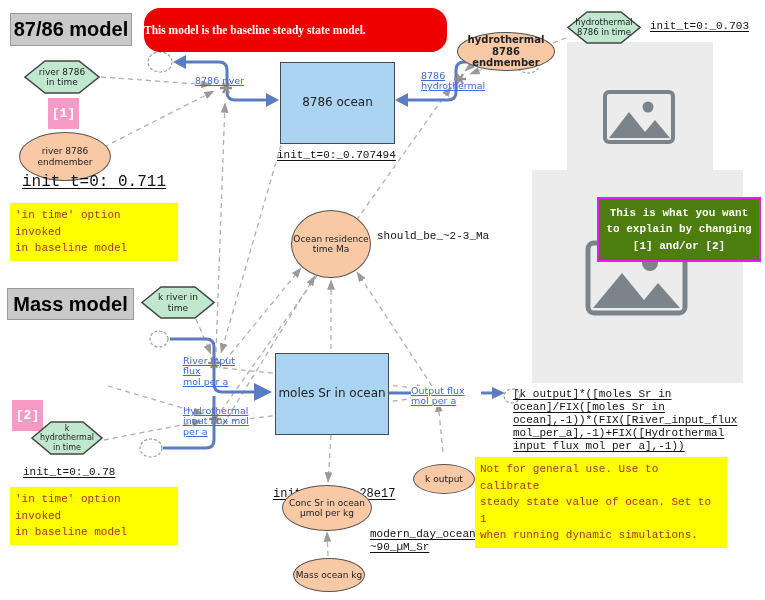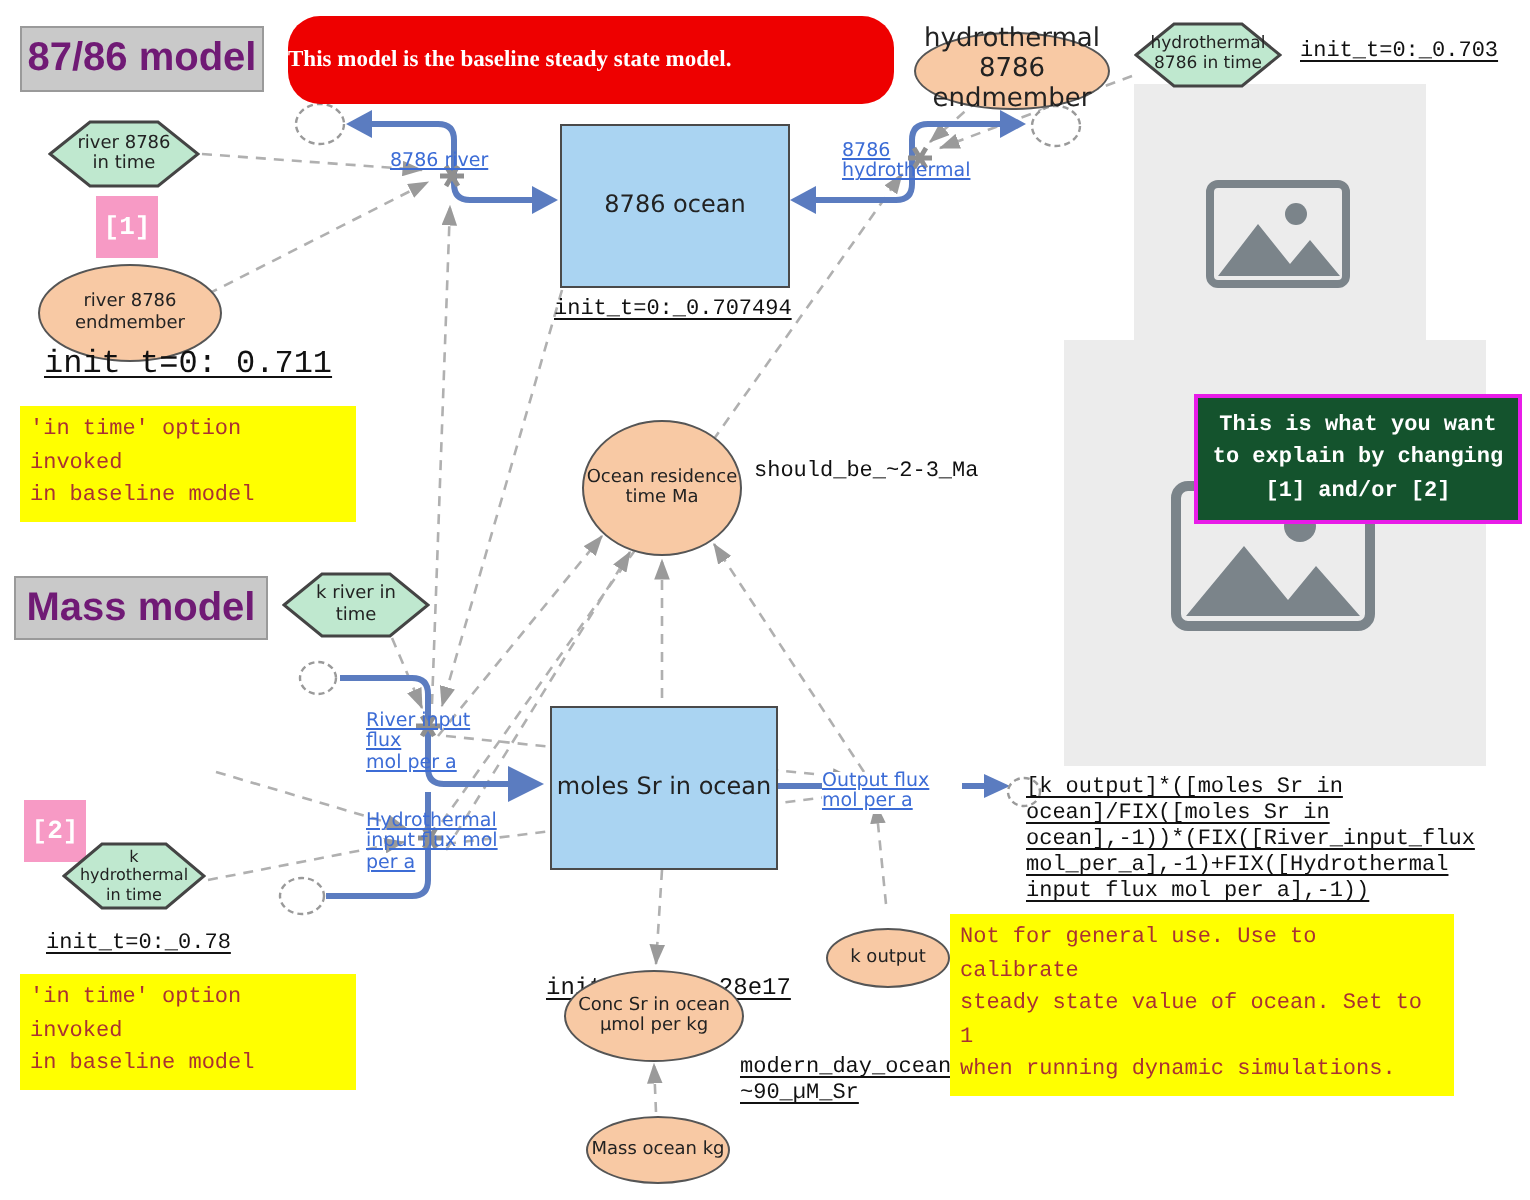--- a/index.html
+++ b/index.html
@@ -9,30 +9,30 @@
   svg.wires{position:absolute;left:0;top:0;z-index:1;}
   .node{position:absolute;z-index:2;display:flex;align-items:center;justify-content:center;
         text-align:center;line-height:1.15;color:#222;white-space:pre-line;}
   .stock{background:#aad4f2;border:1.5px solid #4a4a4a;font-size:12px;}
   .oval{background:#f8c9a4;border:1.5px solid #555;border-radius:50%;font-size:9px;}
   .hexwrap{background:transparent;font-size:9px;}
   .hexwrap svg{position:absolute;left:0;top:0;}
   .hexlabel{position:relative;z-index:1;white-space:pre-line;}
   .title{position:absolute;z-index:2;background:#c9c9c9;border:1px solid #9a9a9a;
          display:flex;align-items:center;justify-content:center;
-         font-family:"Liberation Sans",sans-serif;font-weight:bold;font-size:20px;color:#701a75;}
+         font-family:"Liberation Sans",sans-serif;font-weight:bold;font-size:20px;color:#000000;}
   .banner{position:absolute;z-index:2;background:#ee0000;color:#fff;display:flex;align-items:center;
           justify-content:flex-start;font-family:Liberation Serif, serif;font-weight:bold;
           font-size:11.5px;text-align:center;border-radius:16px;}
   .ynote{position:absolute;z-index:2;background:#ffff00;color:#a93232;
          font-family:"Liberation Mono",monospace;font-size:11px;line-height:1.5;
          padding:4px 5px;white-space:pre-line;}
   .pref{position:absolute;z-index:2;background:#f79ac5;color:#fff;display:flex;align-items:center;
         justify-content:center;font-family:"Liberation Mono",monospace;font-weight:bold;font-size:13px;}
-  .pinknote{position:absolute;z-index:3;background:#14532d;border:2px solid #e81ce8;color:#fff;
+  .pinknote{position:absolute;z-index:3;background:#4d7c0f;border:2px solid #e81ce8;color:#fff;
             font-family:"Liberation Mono",monospace;font-weight:bold;font-size:11px;line-height:1.5;
             display:flex;align-items:center;justify-content:center;text-align:center;white-space:pre-line;}
   .anno{position:absolute;z-index:2;font-family:"Liberation Mono",monospace;font-size:11px;
         color:#111;white-space:pre-line;line-height:1.2;}
   .underlined{text-decoration:underline;text-underline-offset:2px;}
   .flowlabel{position:absolute;z-index:2;color:#3c6cd6;font-size:9.5px;line-height:1.1;
              text-align:left;white-space:pre-line;text-decoration:underline;}
   .whitebg{background:#fff;}
   .formula{line-height:13px;}
 </style>
@@ -140,21 +140,21 @@
     </div>
   <div class="node oval" style="left:19px;top:132px;width:90px;height:47px;"><span>river 8786
 endmember</span></div>
   <div class="anno underlined" style="left:22px;top:173px;font-size:16px;">init t=0: 0.711</div>
   <div class="ynote" style="left:10px;top:203px;width:158px;">'in time' option invoked
 in baseline model</div>
 
   <div class="node stock" style="left:280px;top:62px;width:113px;height:80px;"><span>8786 ocean</span></div>
   <div class="anno underlined" style="left:277px;top:149px;">init_t=0:_0.707494</div>
 
-  <div class="node oval" style="left:457px;top:16px;width:96px;height:37px;font-size:13px;"><span>hydrothermal 8786
+  <div class="node oval" style="left:457px;top:32px;width:96px;height:37px;font-size:10px;font-weight:bold;"><span>hydrothermal 8786
 endmember</span></div>
   <div class="node hexwrap" style="left:567px;top:11px;width:74px;height:33px;font-size:8.5px;">
     <svg width="74" height="33">
         <polygon points="1,16.5 20,1 54,1 73,16.5 54,32 20,32" fill="#bfe8cf" stroke="#444" stroke-width="1.5"></polygon>
       </svg>
     <span class="hexlabel">hydrothermal
 8786 in time</span>
   </div>
   <div class="anno underlined" style="left:650px;top:20px;">init_t=0:_0.703</div>
 

